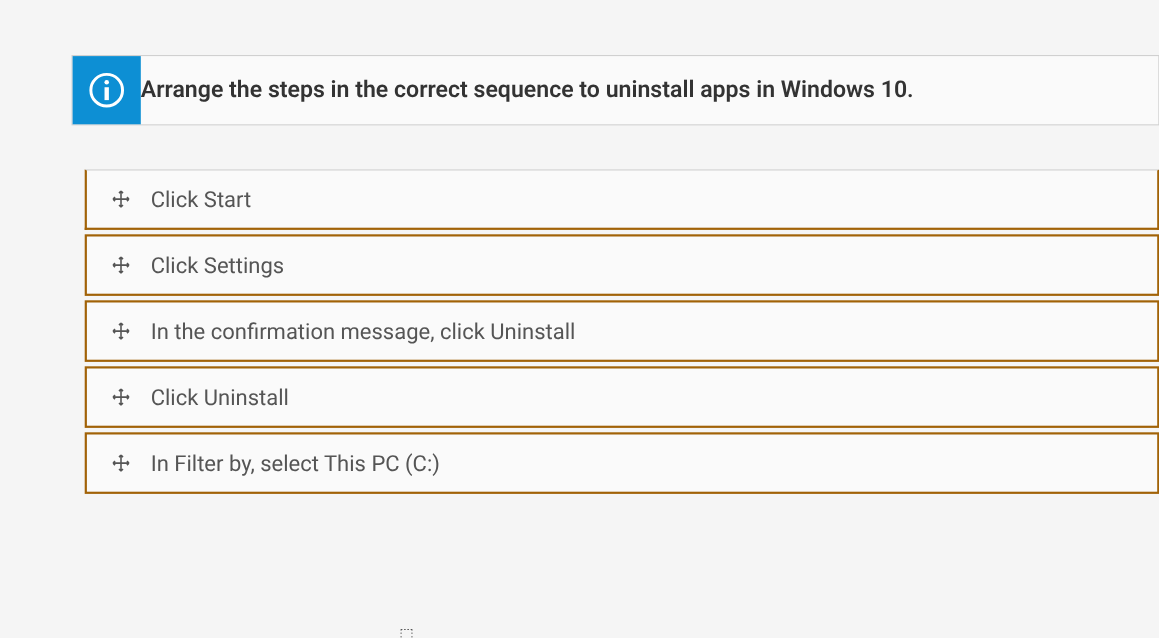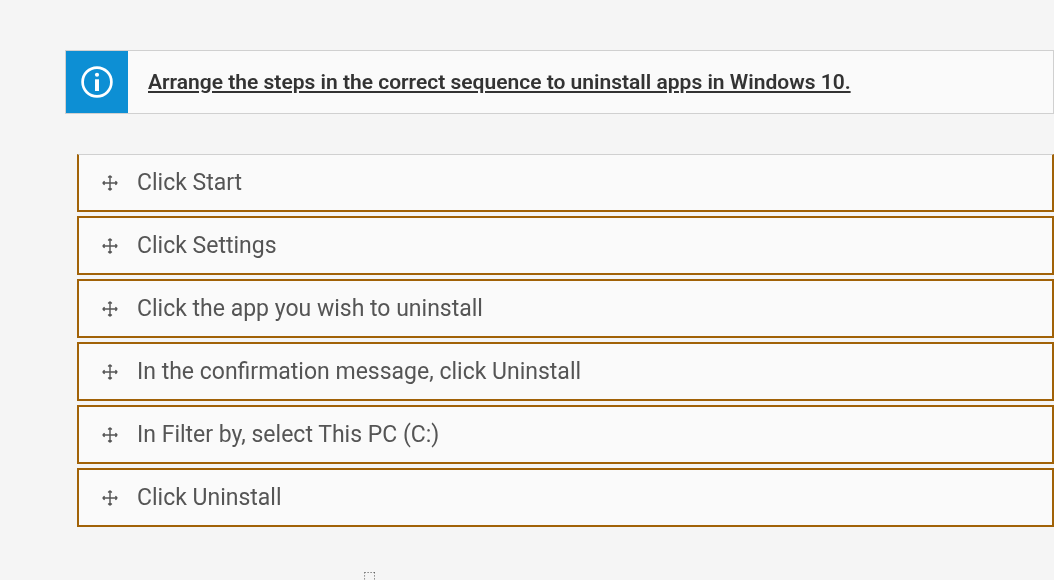--- a/index.html
+++ b/index.html
@@ -33,27 +33,26 @@
       display: flex;
       align-items: center;
       justify-content: center;
       flex-shrink: 0;
     }
     .info-badge svg {
       width: 36px;
       height: 36px;
     }
     .question-text {
-      padding: 18px 20px;
+      padding: 18px 0;
       font-size: 21px;
       font-weight: 600;
       color: #333;
       display: flex;
       align-items: center;
-      text-decoration: underline;
     }
     .options-list {
       margin-left: 12px;
     }
     .option-item {
       display: flex;
       align-items: center;
       border: 2px solid #a16207;
       background: #fafafa;
       padding: 14px 22px;
@@ -73,21 +72,21 @@
       justify-content: center;
     }
     .drag-handle svg {
       width: 18px;
       height: 18px;
       stroke: #555;
       stroke-width: 1.6;
       fill: none;
     }
     .option-text {
-      font-size: 23px;
+      font-size: 20px;
       color: #555;
       font-weight: 400;
     }
     .cursor {
       position: absolute;
       left: 363px;
       top: 568px;
       font-size: 14px;
       color: #555;
       pointer-events: none;
@@ -122,53 +121,45 @@
 
     <div class="option-item">
       <span class="drag-handle">
         <svg viewBox="0 0 20 20">
             <path d="M10 2 L8 4 M10 2 L12 4 M10 2 L10 18 M10 18 L8 16 M10 18 L12 16 M2 10 L4 8 M2 10 L4 12 M2 10 L18 10 M18 10 L16 8 M18 10 L16 12"></path>
           </svg>
       </span>
       <span class="option-text">Click Settings</span>
     </div>
 
-    <div class="option-item">
-      <span class="drag-handle">
-        <svg viewBox="0 0 20 20">
-            <path d="M10 2 L8 4 M10 2 L12 4 M10 2 L10 18 M10 18 L8 16 M10 18 L12 16 M2 10 L4 8 M2 10 L4 12 M2 10 L18 10 M18 10 L16 8 M18 10 L16 12"></path>
-          </svg>
-      </span>
-      <span class="option-text">Click the app you wish to uninstall</span>
-    </div>
 
     <div class="option-item">
       <span class="drag-handle">
         <svg viewBox="0 0 20 20">
             <path d="M10 2 L8 4 M10 2 L12 4 M10 2 L10 18 M10 18 L8 16 M10 18 L12 16 M2 10 L4 8 M2 10 L4 12 M2 10 L18 10 M18 10 L16 8 M18 10 L16 12"></path>
           </svg>
       </span>
       <span class="option-text">In the confirmation message, click Uninstall</span>
     </div>
 
     <div class="option-item">
       <span class="drag-handle">
         <svg viewBox="0 0 20 20">
             <path d="M10 2 L8 4 M10 2 L12 4 M10 2 L10 18 M10 18 L8 16 M10 18 L12 16 M2 10 L4 8 M2 10 L4 12 M2 10 L18 10 M18 10 L16 8 M18 10 L16 12"></path>
           </svg>
       </span>
-      <span class="option-text">In Filter by, select This PC (C:)</span>
+      <span class="option-text">Click Uninstall</span>
     </div>
 
     <div class="option-item">
       <span class="drag-handle">
         <svg viewBox="0 0 20 20">
             <path d="M10 2 L8 4 M10 2 L12 4 M10 2 L10 18 M10 18 L8 16 M10 18 L12 16 M2 10 L4 8 M2 10 L4 12 M2 10 L18 10 M18 10 L16 8 M18 10 L16 12"></path>
           </svg>
       </span>
-      <span class="option-text">Click Uninstall</span>
+      <span class="option-text">In Filter by, select This PC (C:)</span>
     </div>
 
 
   </div>
 </div>
 
 <div class="cursor">⬚</div>
 
 </body></html>

